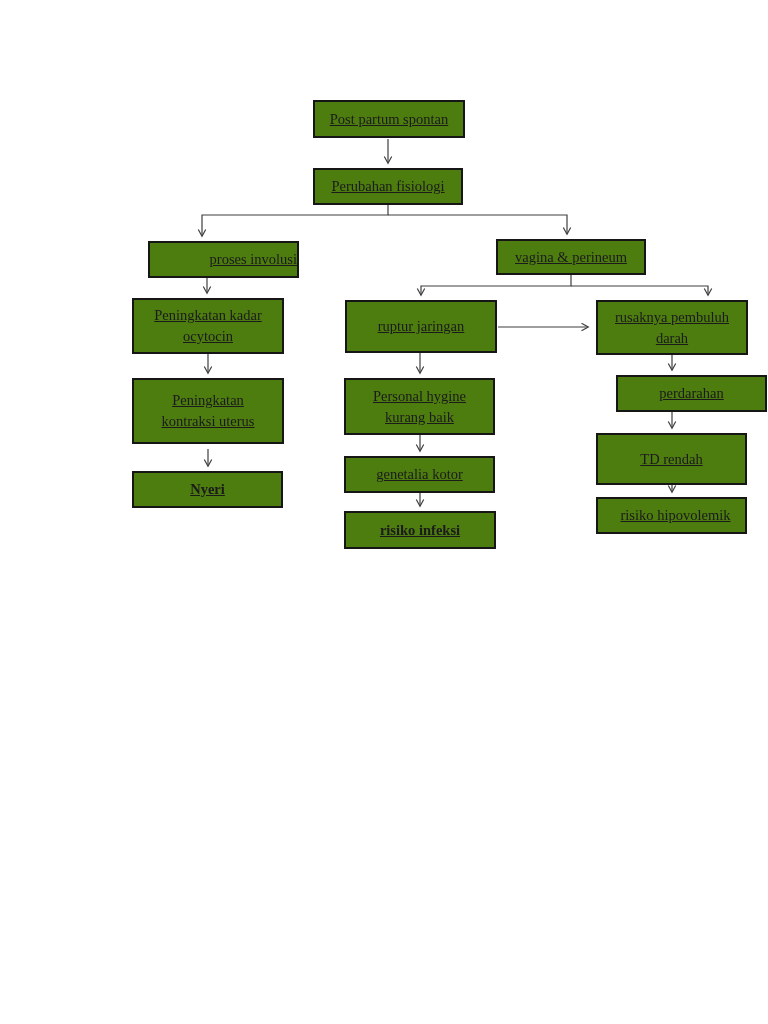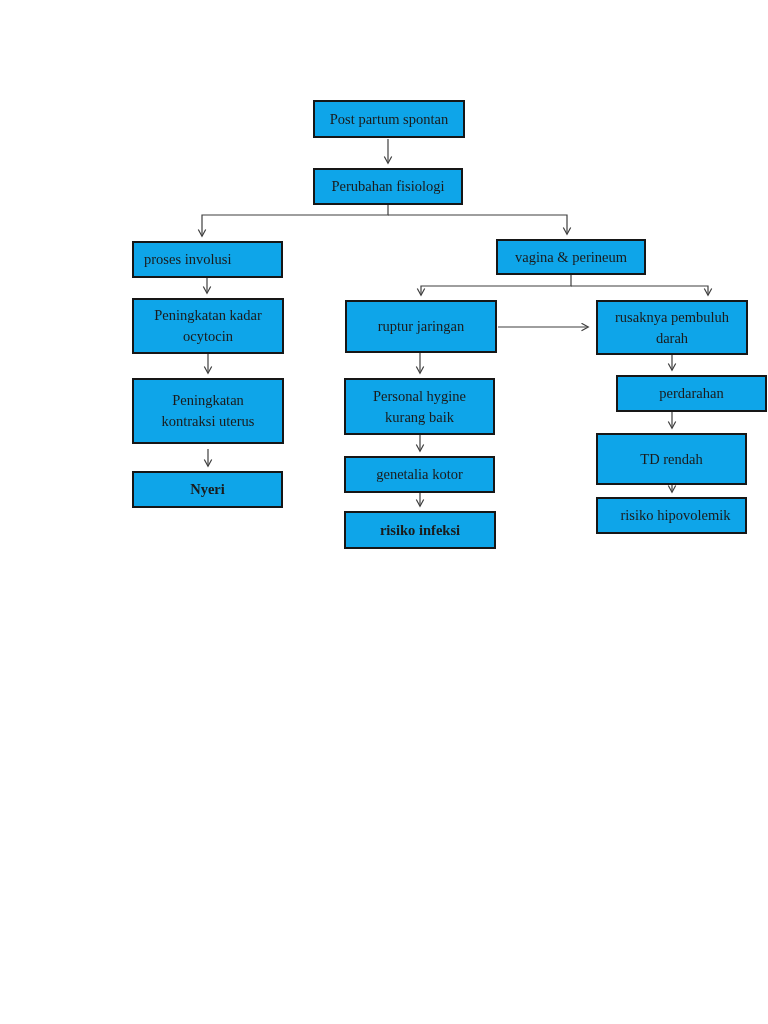--- a/index.html
+++ b/index.html
@@ -13,34 +13,35 @@
     color: #1b1b1b;
   }
   .connectors {
     position: absolute;
     left: 0; top: 0;
     width: 768px; height: 1024px;
   }
   .node {
     position: absolute;
     box-sizing: border-box;
-    background: #0ea5e9;
+    background: #4d7c0f;
     border: 2.5px solid #161616;
     display: flex;
     flex-direction: column;
     align-items: center;
     justify-content: center;
     text-align: center;
     font-size: 14.5px;
     line-height: 1.42;
     white-space: nowrap;
+    text-decoration: underline;
   }
   .node.thin { border-width: 2px; }
   .node.bold { font-weight: bold; }
-  .node.left-align { align-items: flex-start; padding-left: 10px; text-align: left; }
+  .node.left-align { align-items: flex-end; padding-left: 10px; text-align: left; margin-left: 16px; }
 
   
   .n-post       { left: 313px; top: 100px; width: 152px; height: 38px; }
   .n-perubahan  { left: 313px; top: 168px; width: 150px; height: 37px; }
   .n-proses     { left: 132px; top: 241px; width: 151px; height: 37px; }
   .n-vagina     { left: 496px; top: 239px; width: 150px; height: 36px; }
   .n-kadar      { left: 132px; top: 298px; width: 152px; height: 56px; }
   .n-ruptur     { left: 345px; top: 300px; width: 152px; height: 53px; }
   .n-rusaknya   { left: 596px; top: 300px; width: 152px; height: 55px; }
   .n-kontraksi  { left: 132px; top: 378px; width: 152px; height: 66px; }

